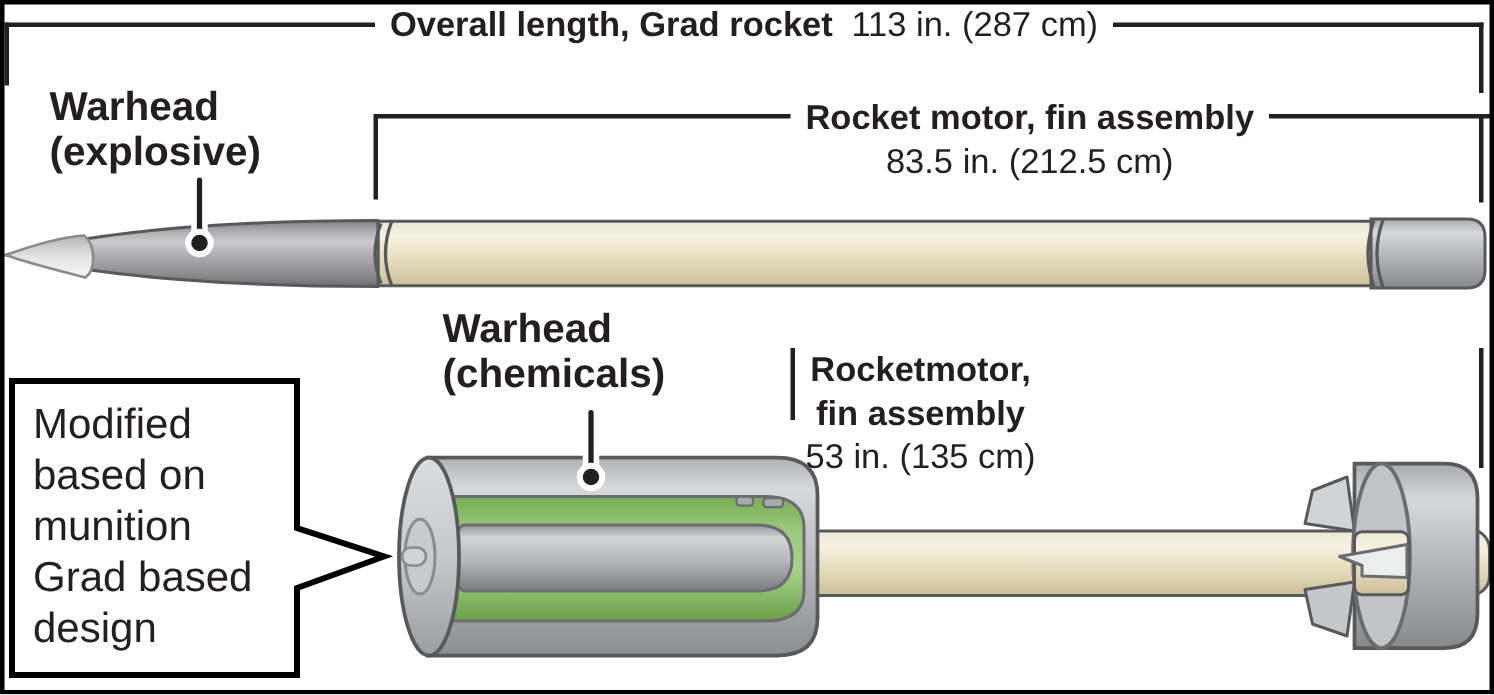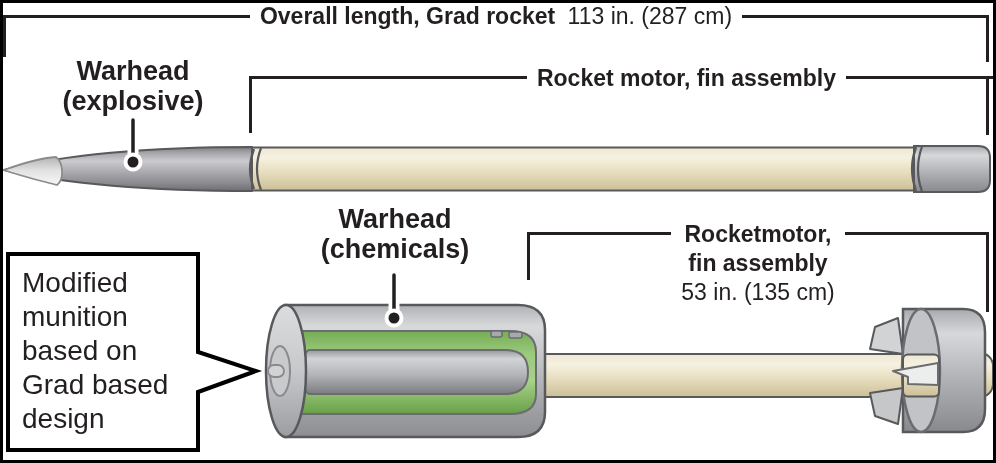--- a/index.html
+++ b/index.html
@@ -16,26 +16,26 @@
   .label-text{white-space:nowrap;padding:0 10px;text-align:center;}
   .b{font-weight:bold;}
   .r{font-weight:normal;margin-left:6px;}
 
   .overall{left:3px;top:2px;width:986px;font-size:23px;line-height:28px;}
   .overall .h-line{margin-top:13px;}
 
   .motor-top{left:250px;top:64px;width:873px;font-size:23px;line-height:29px;}
   .motor-top .h-line{margin-top:12px;}
 
-  .motor-bottom{left:527px;top:220px;width:462px;font-size:23px;line-height:29px;}
+  .motor-bottom{left:527px;top:220px;width:462px;font-size:23px;line-height:29px;flex-direction:column;}
   .motor-bottom .h-line{margin-top:12px;}
 
   .vline{position:absolute;width:3px;background:#231f20;z-index:3;}
 
-  .center-label{position:absolute;text-align:center;font-weight:bold;z-index:3;}
+  .center-label{position:absolute;text-align:left;font-weight:bold;z-index:3;}
   .warhead-explosive{left:33px;top:56px;width:200px;font-size:27px;line-height:30px;}
   .warhead-chemicals{left:295px;top:204px;width:200px;font-size:27px;line-height:30px;}
 
   .callout-text{position:absolute;left:22px;top:266px;width:170px;
     font-size:28px;font-weight:normal;line-height:34px;z-index:4;}
 </style>
 </head>
 <body>
 
 <div class="canvas">
@@ -157,20 +157,21 @@
 
   <div class="center-label warhead-explosive">
     <div>Warhead</div>
     <div>(explosive)</div>
   </div>
 
   <div class="bracket-label motor-top">
     <div class="h-line"></div>
     <div class="label-text">
       <div class="b">Rocket motor, fin assembly</div>
+      <div>83.5 in. (212.5 cm)</div>
     </div>
     <div class="h-line"></div>
   </div>
   <div class="vline" style="left:249px;top:76px;height:57px"></div>
   <div class="vline" style="left:986px;top:76px;height:59px"></div>
 
   <div class="center-label warhead-chemicals">
     <div>Warhead</div>
     <div>(chemicals)</div>
   </div>
@@ -182,20 +183,20 @@
       <div class="b">fin assembly</div>
       <div>53 in. (135 cm)</div>
     </div>
     <div class="h-line"></div>
   </div>
   <div class="vline" style="left:527px;top:232px;height:48px"></div>
   <div class="vline" style="left:986px;top:232px;height:80px"></div>
 
   <div class="callout-text">
     <div>Modified</div>
+    <div>based on</div>
     <div>munition</div>
-    <div>based on</div>
     <div>Grad based</div>
     <div>design</div>
   </div>
 
   <div class="frame"></div>
 </div>
 
 </body></html>

